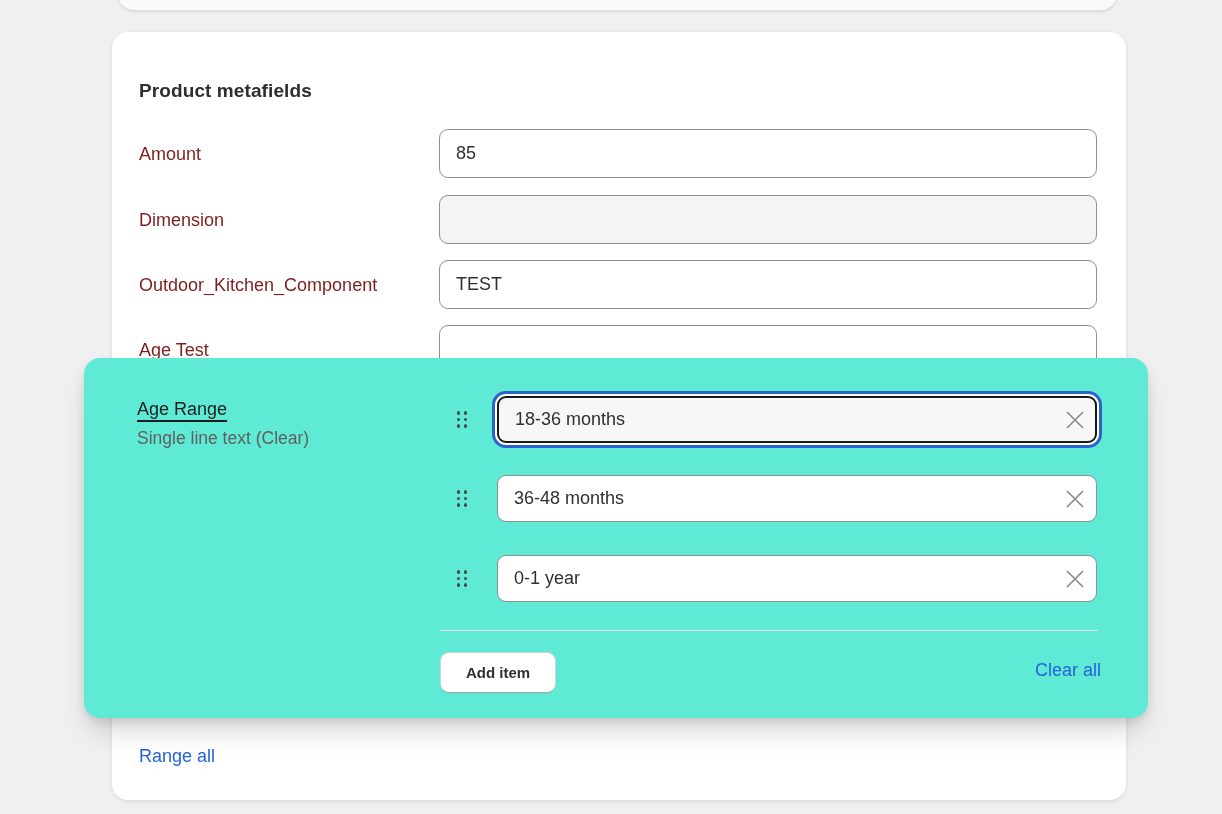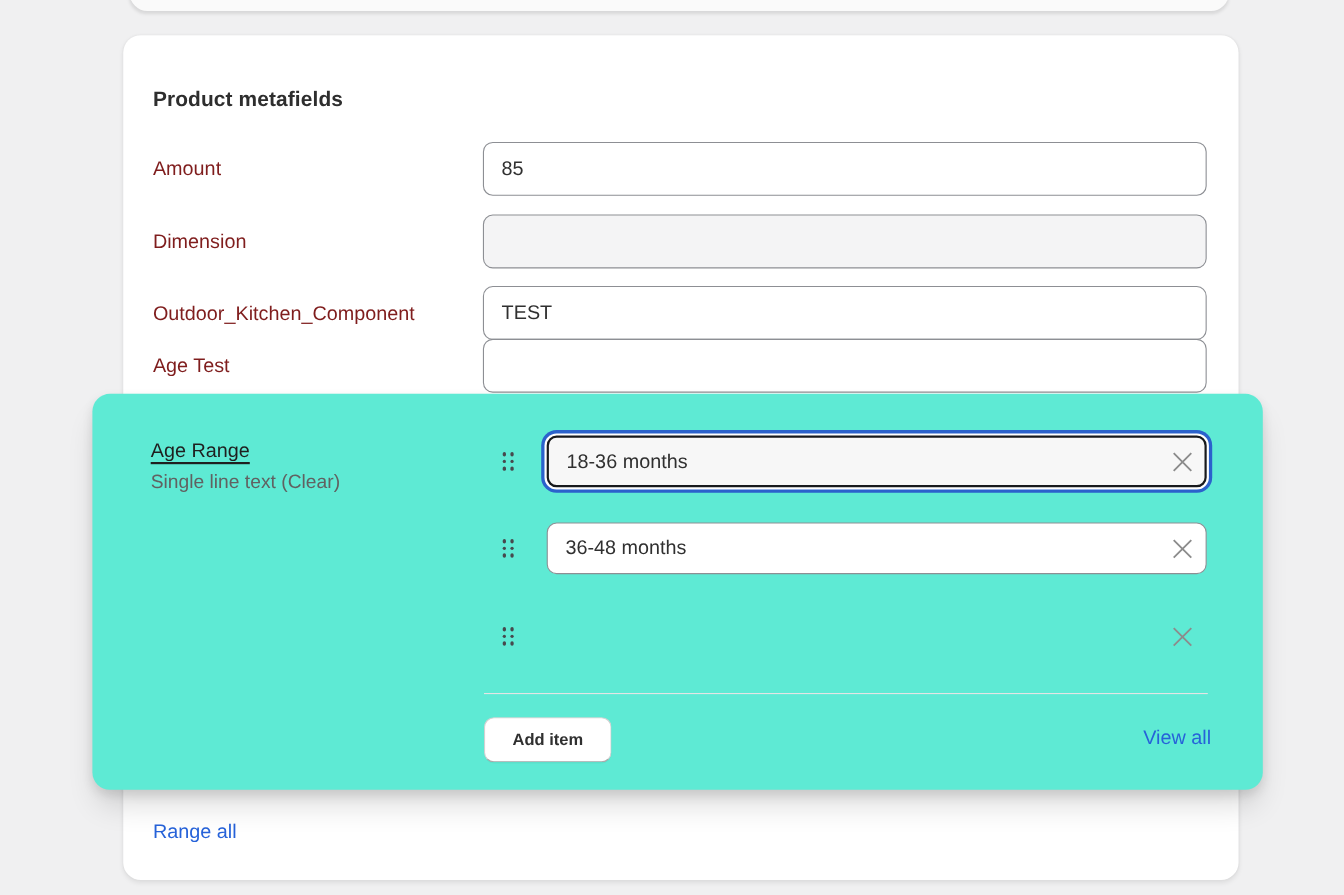--- a/index.html
+++ b/index.html
@@ -115,21 +115,21 @@
     <div class="field-row" style="top:163px;">
       <span class="f-label">Dimension</span>
       <input class="field-input disabled" type="text" value="" style="">
     </div>
 
     <div class="field-row" style="top:228px;">
       <span class="f-label">Outdoor_Kitchen_Component</span>
       <input class="field-input" type="text" value="TEST" style="">
     </div>
 
-    <div class="field-row" style="top:276px;">
+    <div class="field-row" style="top:293px;">
       <span class="f-label">Age Test</span>
       <input class="field-input" type="text" value="" style="">
     </div>
 
     <a class="view-all">Range all</a>
   </section>
 
   <section class="popover">
 
     <div class="def-block">
@@ -173,27 +173,28 @@
 
     <div class="item-row" style="top:197px;">
       <span class="drag-handle">
         <i></i>
           <i></i>
           <i></i>
           <i></i>
           <i></i>
           <i></i>
       </span>
+      <input class="item-input" type="text" value="0-1 year" style="">
       <button class="x-btn">
         <svg width="24" height="24" viewBox="0 0 24 24">
           <path d="M4 4 L20 20 M20 4 L4 20" stroke="#8c8c8c" stroke-width="1.7" fill="none"></path>
         </svg>
       </button>
     </div>
 
     <div class="divider"></div>
 
     <button class="add-item-btn">Add item</button>
-    <a class="clear-all">View all</a>
+    <a class="clear-all">Clear all</a>
 
   </section>
 
 </div>
 
 </body></html>

